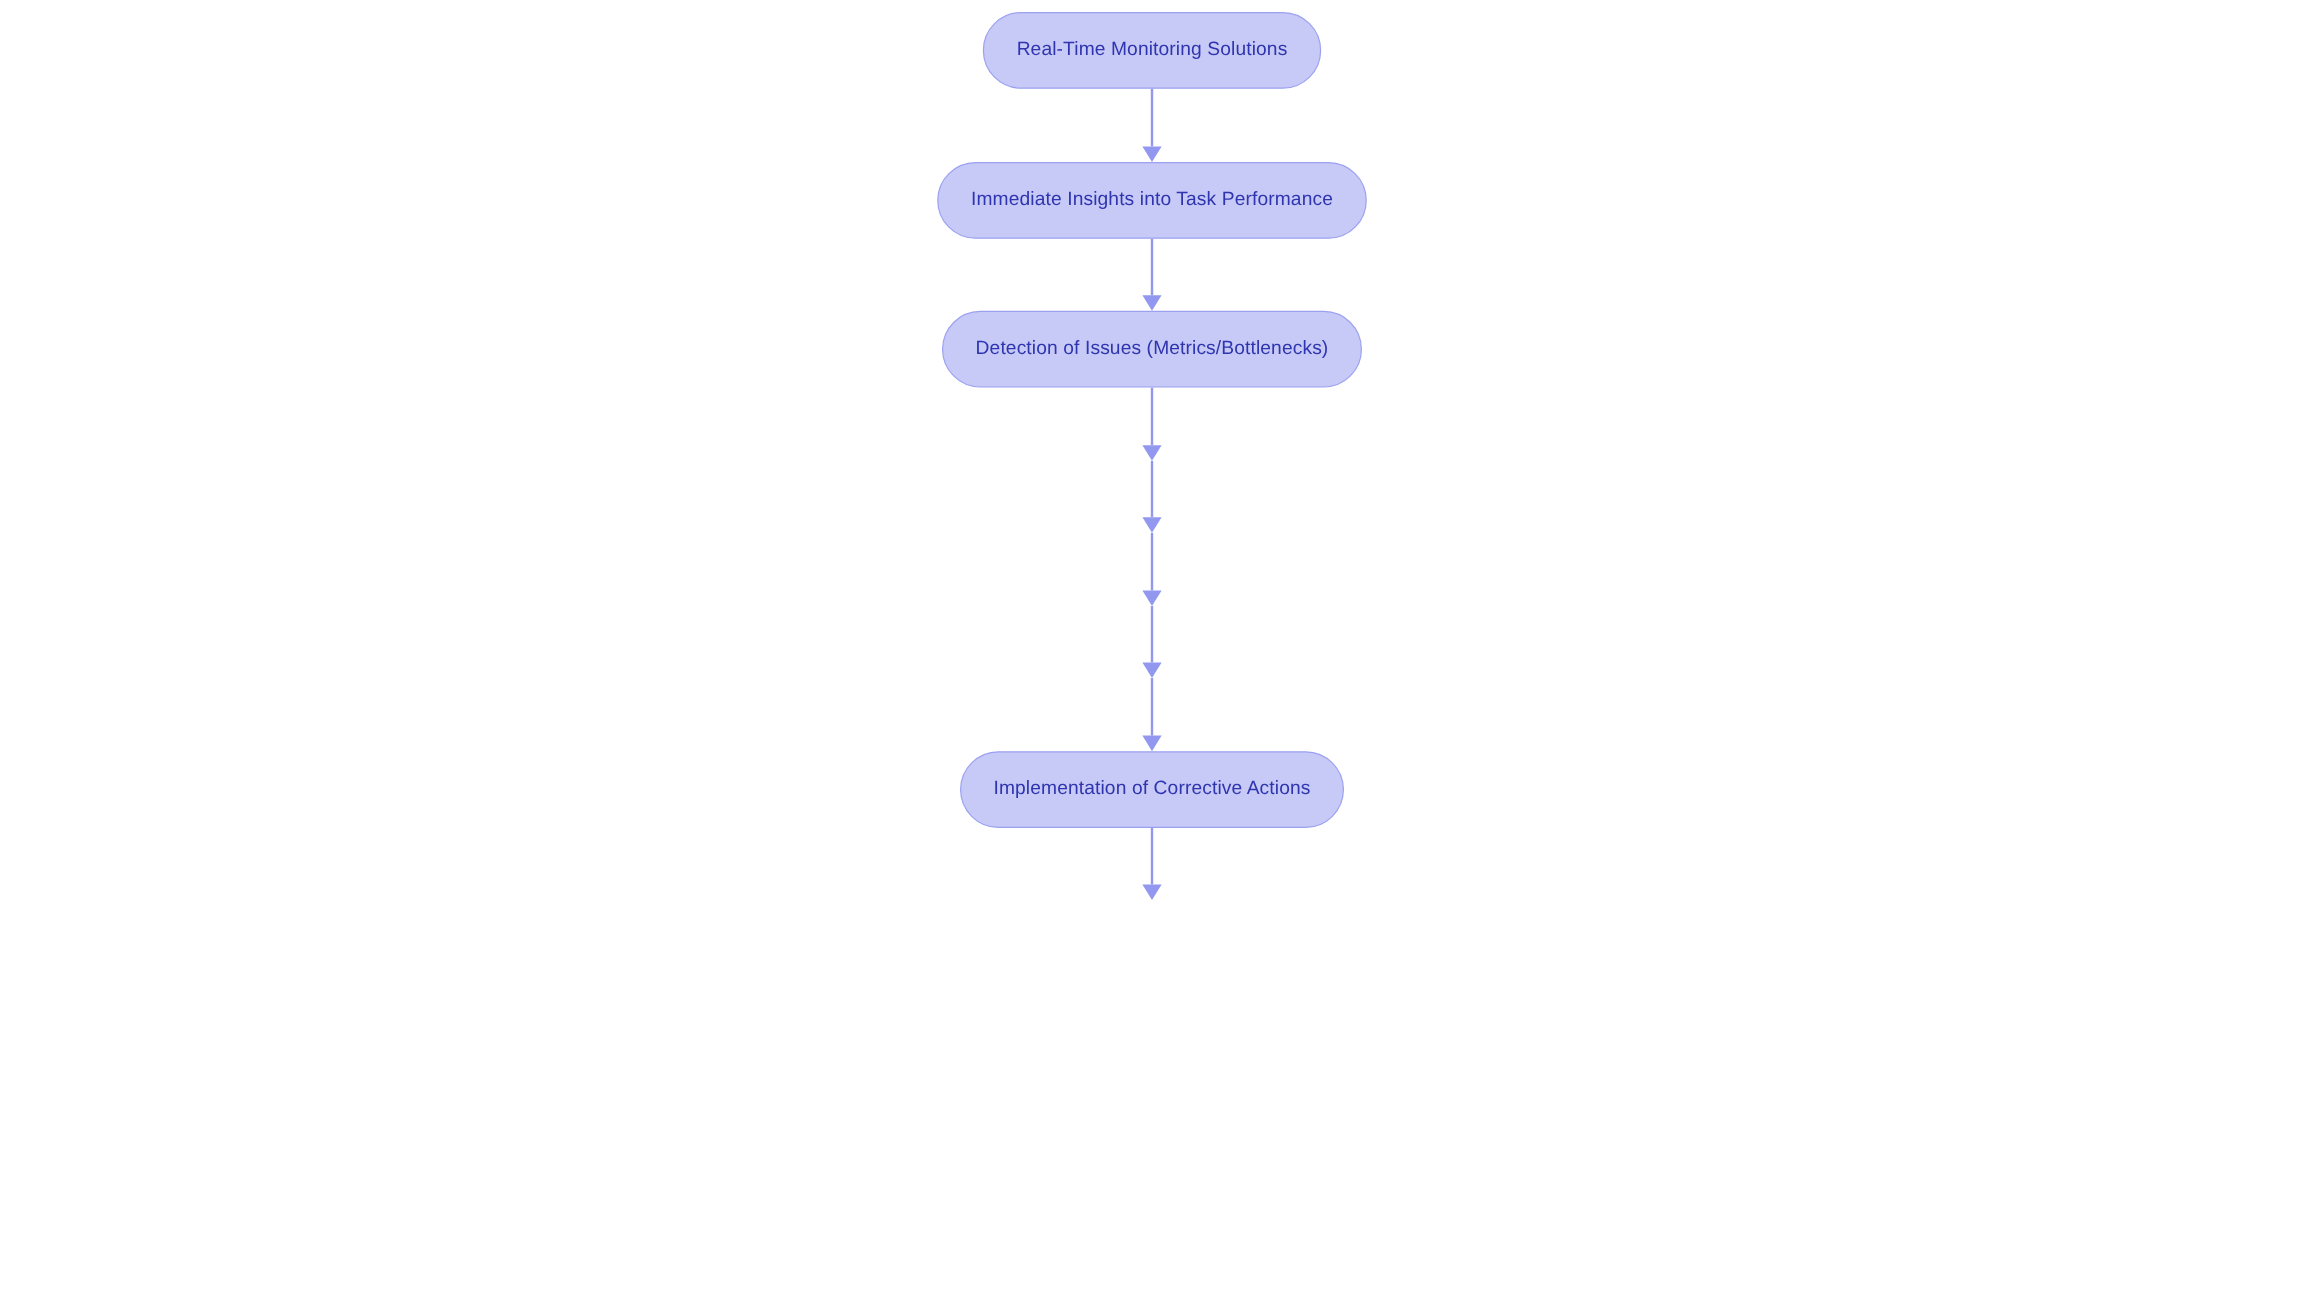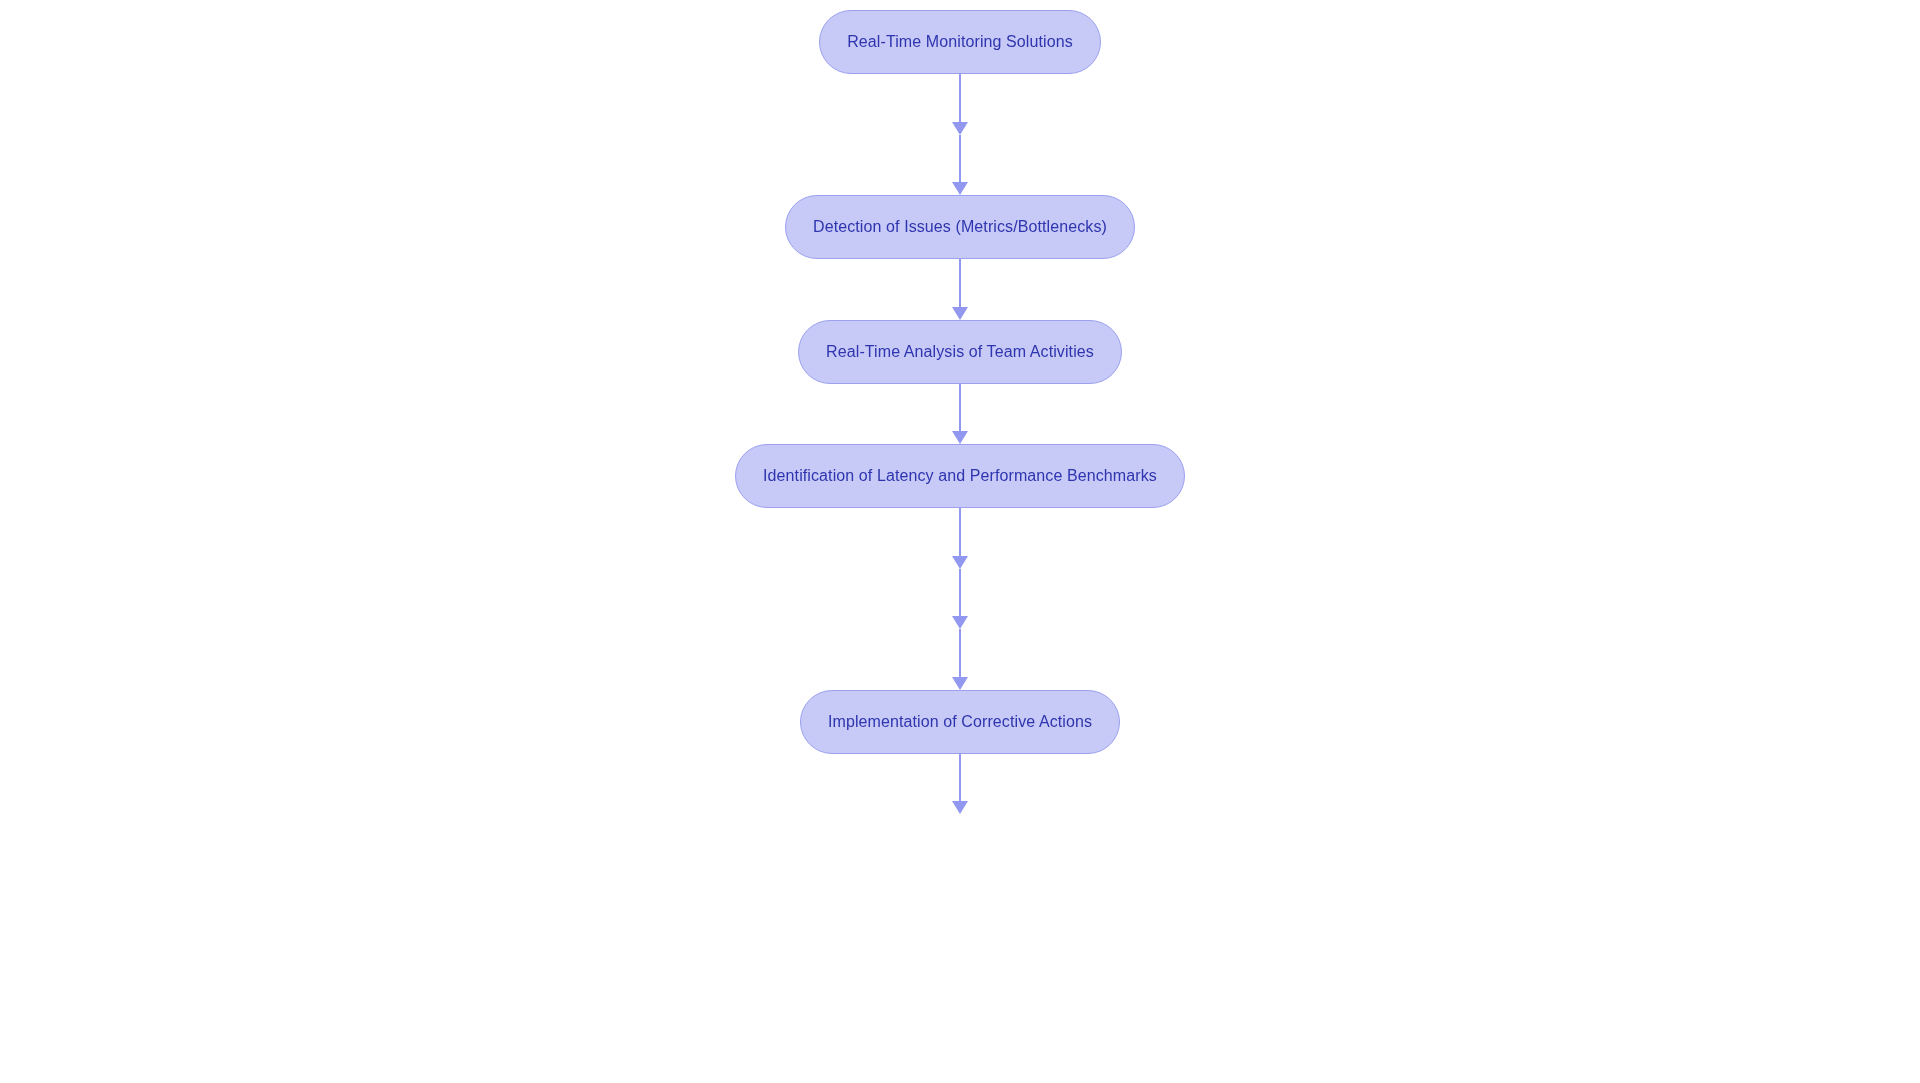--- a/index.html
+++ b/index.html
@@ -67,47 +67,44 @@
 
   <div class="flow-node">
     <span>Real-Time Monitoring Solutions</span>
   </div>
 
   <div class="flow-arrow">
     <div class="shaft"></div>
     <div class="head"></div>
   </div>
 
+  <div class="flow-node">
+    <span>Immediate Insights into Task Performance</span>
+  </div>
 
   <div class="flow-arrow">
     <div class="shaft"></div>
     <div class="head"></div>
   </div>
 
   <div class="flow-node">
     <span>Detection of Issues (Metrics/Bottlenecks)</span>
   </div>
 
   <div class="flow-arrow">
     <div class="shaft"></div>
     <div class="head"></div>
   </div>
 
-  <div class="flow-node">
-    <span>Real-Time Analysis of Team Activities</span>
-  </div>
 
   <div class="flow-arrow">
     <div class="shaft"></div>
     <div class="head"></div>
   </div>
 
-  <div class="flow-node">
-    <span>Identification of Latency and Performance Benchmarks</span>
-  </div>
 
   <div class="flow-arrow">
     <div class="shaft"></div>
     <div class="head"></div>
   </div>
 
 
   <div class="flow-arrow">
     <div class="shaft"></div>
     <div class="head"></div>

